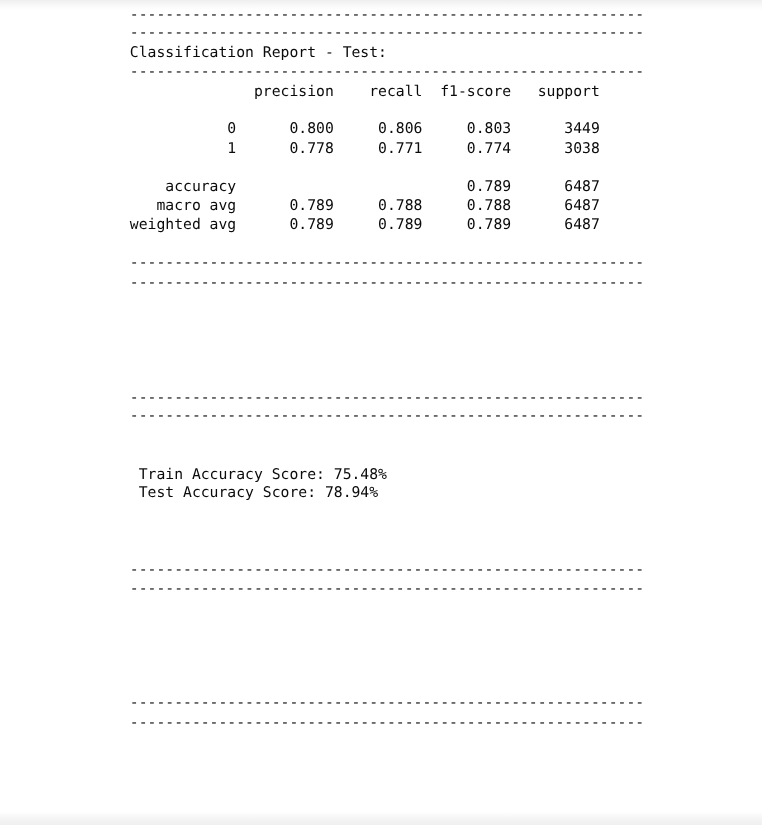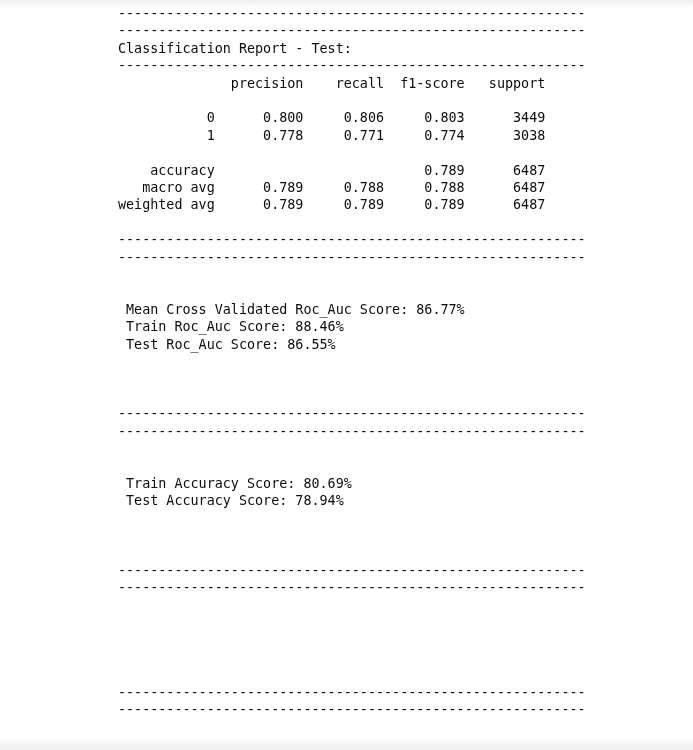--- a/index.html
+++ b/index.html
@@ -69,20 +69,18 @@
 Classification Report - Test:
 ----------------------------------------------------------
               precision    recall  f1-score   support
 
            0      0.800     0.806     0.803      3449
            1      0.778     0.771     0.774      3038
 
     accuracy                          0.789      6487
    macro avg      0.789     0.788     0.788      6487
 weighted avg      0.789     0.789     0.789      6487
-</span><span class="blank"></span><span class="rule">----------------------------------------------------------</span><span class="rule">----------------------------------------------------------</span><span class="blank"></span><span class="blank"></span><span class="rule"> Mean Cross Validated Roc_Auc Score: 86.77%
- Train Roc_Auc Score: 88.46%
- Test Roc_Auc Score: 86.55%</span><span class="blank"></span><span class="blank"></span><span class="blank"></span><span class="rule">----------------------------------------------------------</span><span class="rule">----------------------------------------------------------</span><span class="blank"></span><span class="blank"></span><span class="rule"> Train Accuracy Score: 80.69%
+</span><span class="blank"></span><span class="rule">----------------------------------------------------------</span><span class="rule">----------------------------------------------------------</span><span class="blank"></span><span class="blank"></span><span class="blank"></span><span class="blank"></span><span class="blank"></span><span class="rule">----------------------------------------------------------</span><span class="rule">----------------------------------------------------------</span><span class="blank"></span><span class="blank"></span><span class="rule"> Train Accuracy Score: 75.48%
  Test Accuracy Score: 78.94%</span><span class="blank"></span><span class="blank"></span><span class="blank"></span><span class="rule">----------------------------------------------------------</span><span class="rule">----------------------------------------------------------</span><span class="blank"></span><span class="blank"></span><span class="blank"></span><span class="blank"></span><span class="blank"></span><span class="rule">----------------------------------------------------------</span><span class="rule">----------------------------------------------------------</span></pre>
 
 </div>
 
 <div class="bottom-shade"></div>
 
 </body></html>

